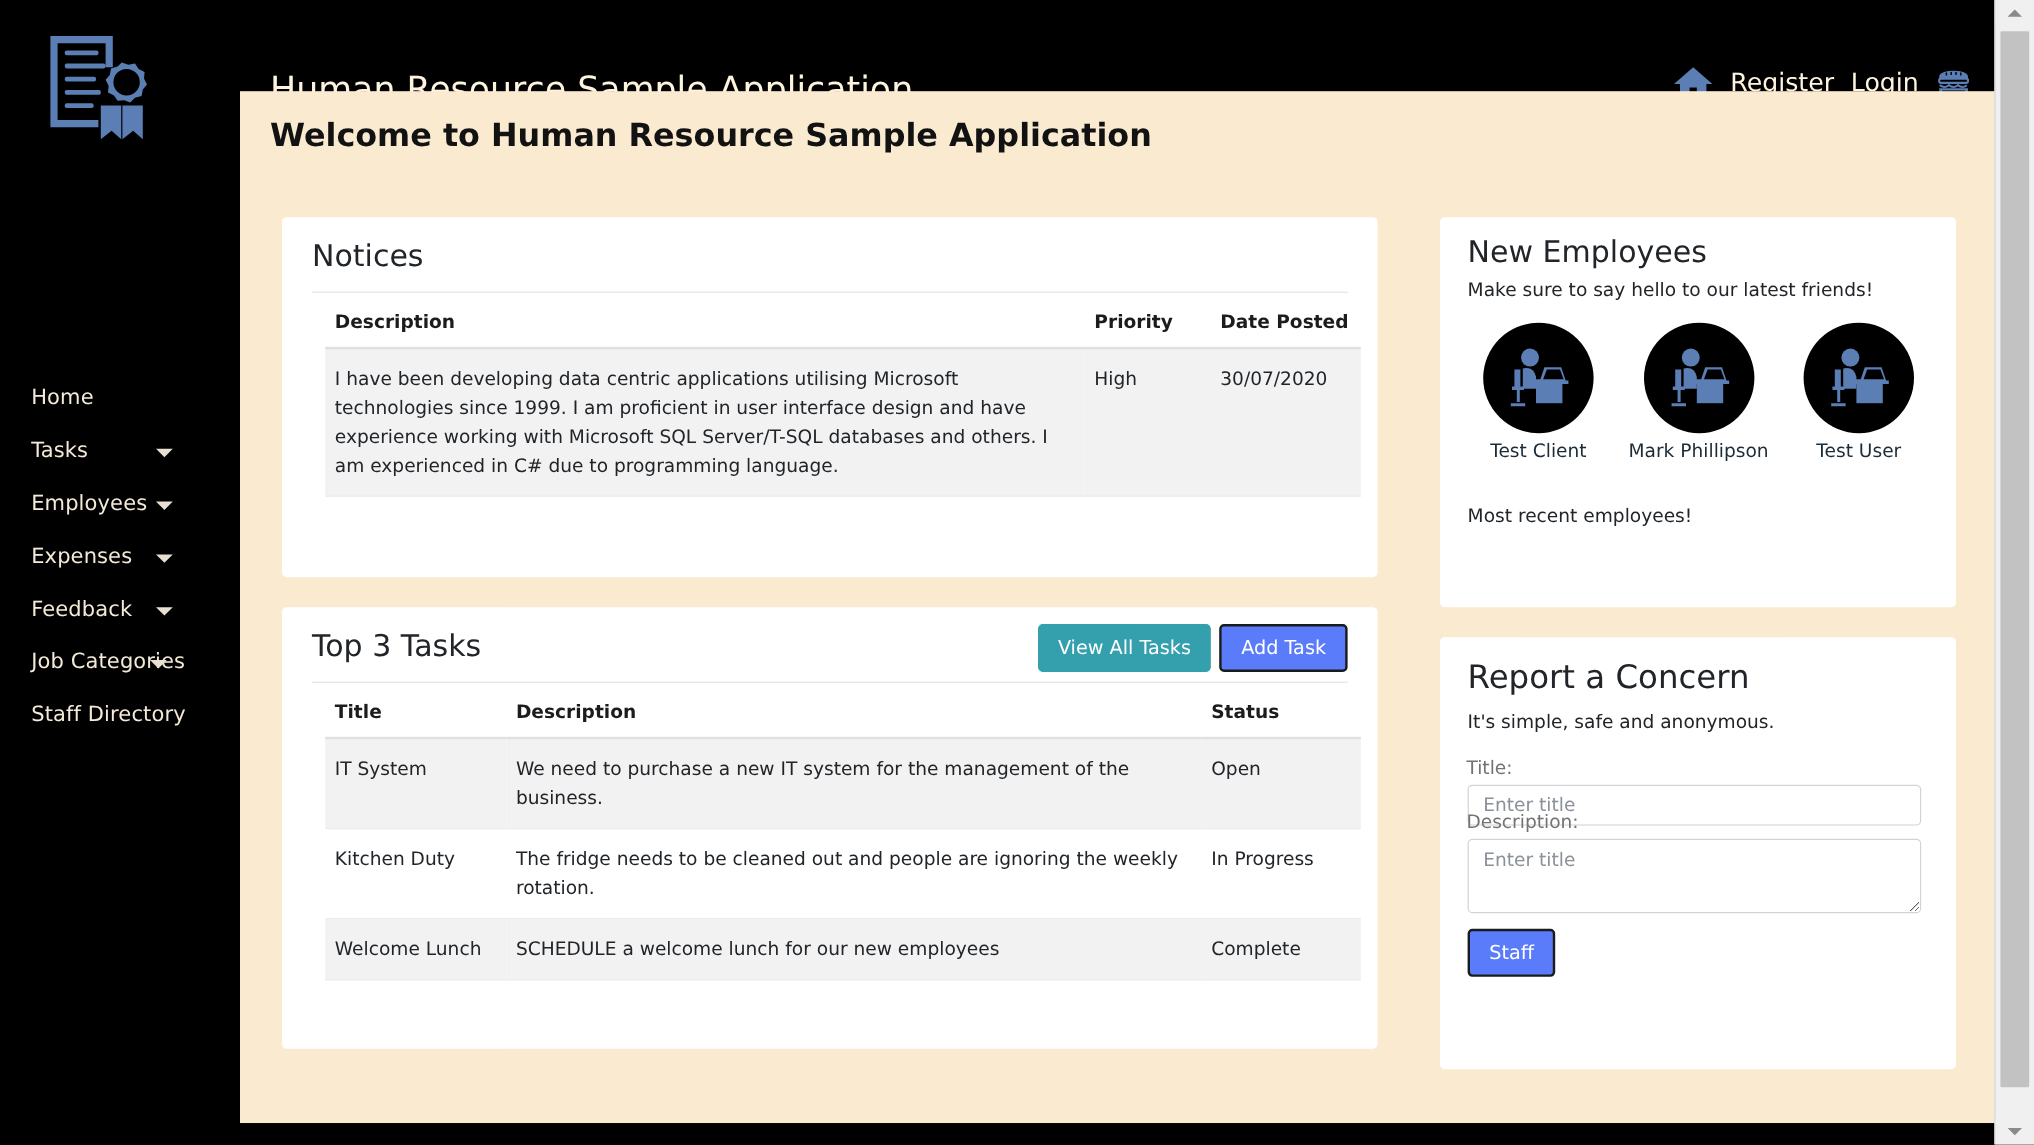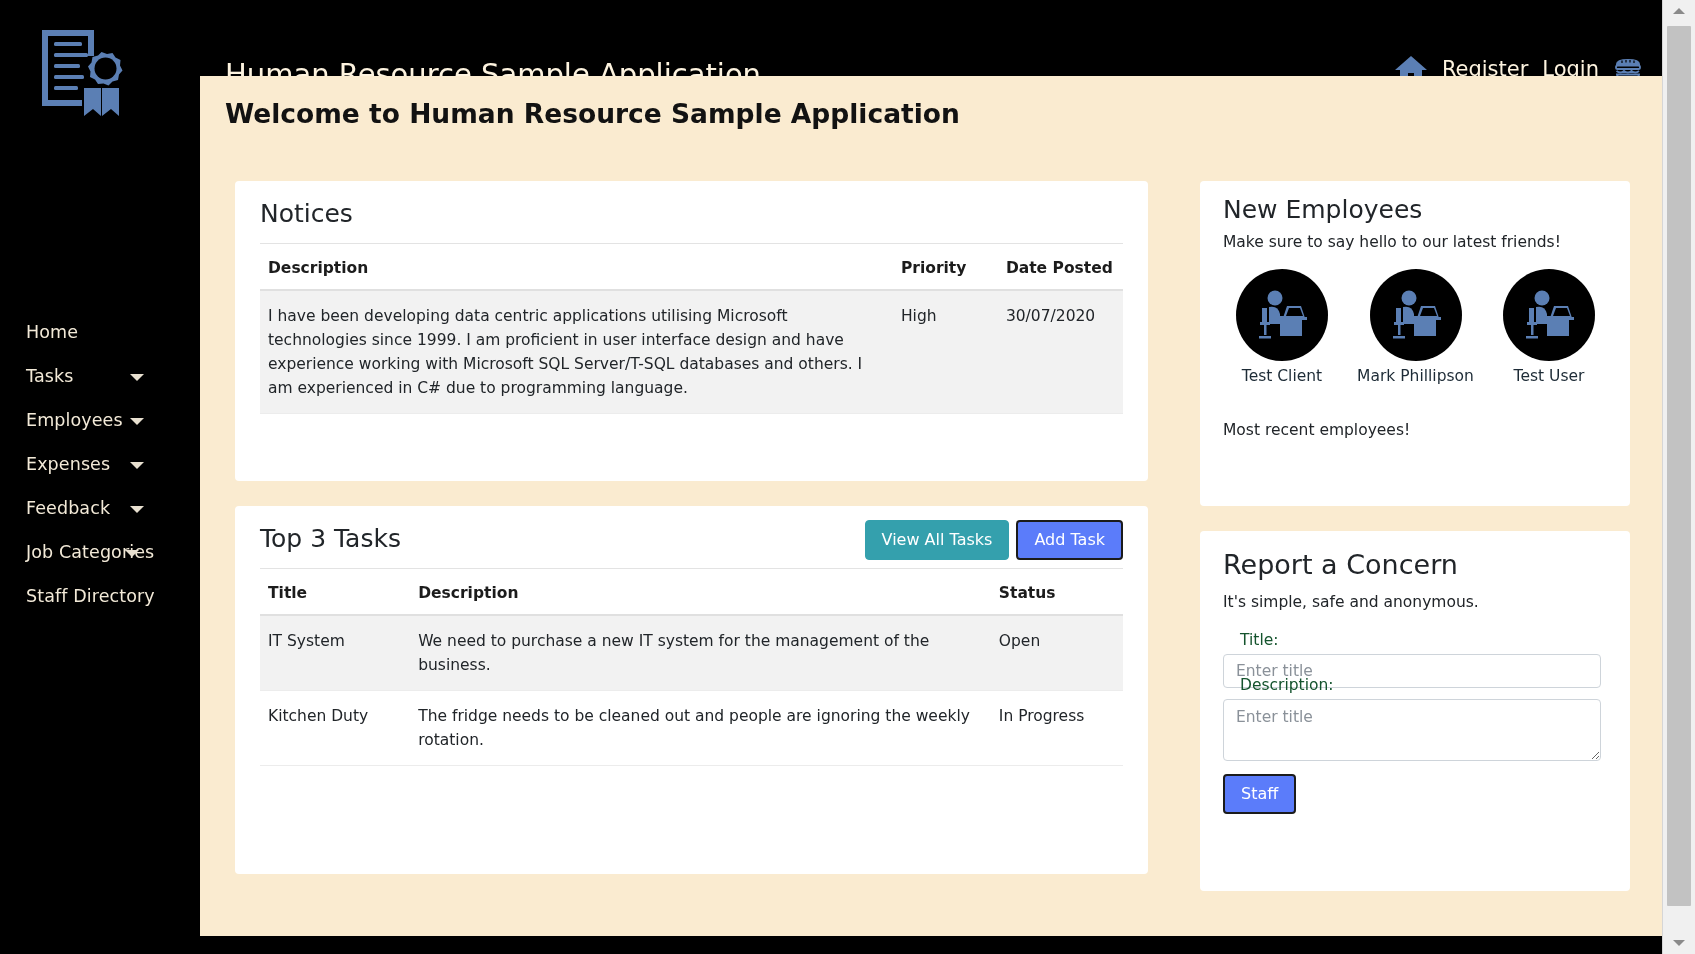--- a/index.html
+++ b/index.html
@@ -148,20 +148,21 @@
     background: #e3e3e3;
   }
   #notices-hr { top: 62px; }
   #tasks-hr   { top: 62px; }
 
   table.grid {
     position: absolute;
     border-collapse: collapse;
     font-size: 15.5px;
     color: #212529;
+    margin-left: 11px;
   }
   table.grid th {
     text-align: left;
     font-weight: 700;
     padding: 6px 8px 12px 8px;
     vertical-align: bottom;
     border-bottom: 2px solid #e0e0e0;
     color: #1c1c1c;
   }
   table.grid td {
@@ -240,23 +241,23 @@
     top: 240px;
     font-size: 15.5px;
     color: #212529;
   }
 
   
   #concern-title { position: absolute; left: 23px; top: 18px; font-size: 27px; color: #212529; }
   #concern-sub { position: absolute; left: 23px; top: 62px; font-size: 15.5px; color: #212529; }
   .field-label {
     position: absolute;
-    left: 40px;
+    left: 22px;
     font-size: 15.5px;
-    color: #14532d;
+    color: #737373;
   }
   #label-title { top: 100px; }
   #label-desc  { top: 145px; }
   #input-title {
     position: absolute;
     left: 23px;
     top: 123px;
     width: 352px;
     height: 32px;
     padding: 0 12px;
@@ -476,20 +477,25 @@
         <tbody>
           <tr class="striped">
             <td>IT System</td>
             <td>We need to purchase a new IT system for the management of the business.</td>
             <td>Open</td>
           </tr>
           <tr>
             <td>Kitchen Duty</td>
             <td>The fridge needs to be cleaned out and people are ignoring the weekly rotation.</td>
             <td>In Progress</td>
+          </tr>
+          <tr class="striped">
+            <td>Welcome Lunch</td>
+            <td>SCHEDULE a welcome lunch for our new employees</td>
+            <td>Complete</td>
           </tr>
         </tbody>
       </table>
     </div>
 
     <div class="card" id="employees-card">
       <h2 class="card-title" id="employees-title">New Employees</h2>
       <div id="employees-sub">Make sure to say hello to our latest friends!</div>
 
       <div id="avatars">

